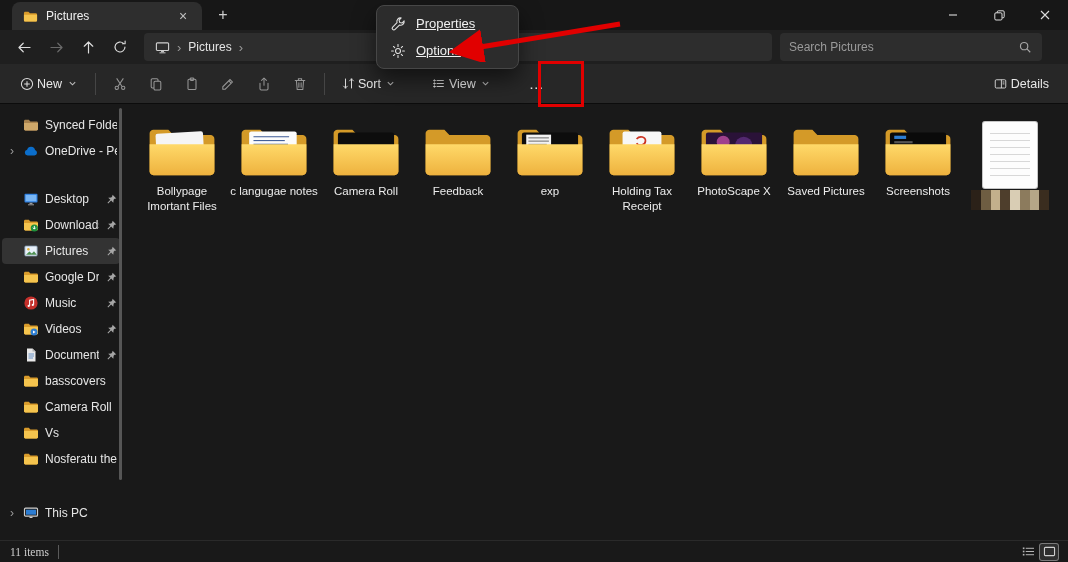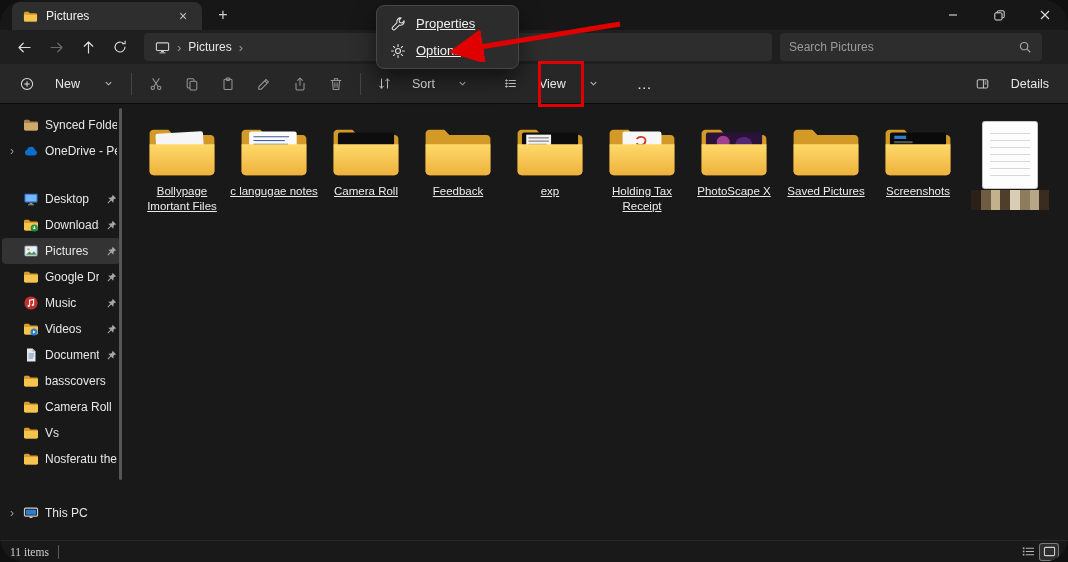--- a/index.html
+++ b/index.html
@@ -1,17 +1,17 @@
 <!DOCTYPE html>
 <html><head>
 <meta charset="utf-8">
 <style>
   * { margin:0; padding:0; box-sizing:border-box; font-family:"Liberation Sans", sans-serif; }
   html,body { width:1068px; height:562px; background:#101010; overflow:hidden; }
-  .window { position:relative; width:1068px; height:562px; background:#191919; color:#e8e8e8; font-size:12px; overflow:hidden;border-radius:25px; }
+  .window { position:relative; width:1068px; height:562px; background:#191919; color:#e8e8e8; font-size:12px; overflow:hidden; }
 
   
   .titlebar { height:30px; background:#171717; display:flex; align-items:flex-end; }
   .tab { width:190px; height:28px; margin-left:12px; background:#2e2e2e; border-radius:8px 8px 0 0; display:flex; align-items:center; gap:8px; padding:0 10px; }
   .tab-title { flex:1; font-size:12px; color:#f0f0f0; white-space:nowrap; overflow:hidden; }
   .tab-close { width:18px; height:18px; display:flex; align-items:center; justify-content:center; color:#c0c0c0; font-size:14px; border-radius:3px; cursor:default; }
   .newtab { width:26px; height:24px; margin-left:8px; align-self:center; display:flex; align-items:center; justify-content:center; color:#cfcfcf; font-size:16px; border-radius:4px; }
   .win-controls { margin-left:auto; display:flex; align-self:flex-start; }
   .win-btn { width:46px; height:30px; display:flex; align-items:center; justify-content:center; }
 
@@ -20,39 +20,39 @@
   .nav-btn { width:32px; height:28px; display:flex; align-items:center; justify-content:center; border-radius:4px; }
   .addressbar { flex:1; height:28px; background:#2d2d2d; border-radius:4px; display:flex; align-items:center; gap:7px; padding:0 10px; margin:0 8px; }
   .crumb-sep { color:#9a9a9a; font-size:13px; }
   .crumb { color:#e4e4e4; font-size:12px; }
   .searchbox { width:262px; height:28px; background:#2d2d2d; border-radius:4px; display:flex; align-items:center; padding:0 9px; margin-right:18px; }
   .searchbox input { flex:1; background:transparent; border:none; outline:none; color:#dcdcdc; font-size:12px; }
   .searchbox input::placeholder { color:#9a9a9a; }
 
   
   .toolbar { height:40px; background:#272727; display:flex; align-items:center; padding:0 10px; border-bottom:1px solid #0c0c0c; }
-  .tb-btn { display:flex; align-items:center; gap:20px; padding:6px 9px; border-radius:4px; color:#e8e8e8; font-size:12.5px; white-space:nowrap; }
+  .tb-btn { display:flex; align-items:center; gap:2px; padding:6px 9px; border-radius:4px; color:#e8e8e8; font-size:12.5px; white-space:nowrap; }
   .tb-icon-btn { width:36px; height:32px; display:flex; align-items:center; justify-content:center; border-radius:4px; }
   .tb-sep { width:1px; height:22px; background:#454545; margin:0 6px; }
   .more-btn { font-size:15px; letter-spacing:1px; color:#e8e8e8; }
   .tb-right { margin-left:auto; }
 
   
   .content { display:flex; height:436px; position:relative; }
   .sidebar { width:122px; padding-top:8px; position:relative; }
   .side-item { height:26px; display:flex; align-items:center; gap:6px; padding:0 3px 0 5px; margin:0 2px; border-radius:4px; }
   .side-item.selected { background:#333333; }
   .chev { width:10px; color:#9a9a9a; font-size:12px; text-align:center; flex:none; }
   .s-icon { width:16px; height:16px; flex:none; display:flex; align-items:center; justify-content:center; }
   .s-label { flex:1; font-size:12px; color:#e6e6e6; white-space:nowrap; overflow:hidden; }
   .pin { flex:none; width:12px; display:flex; align-items:center; justify-content:center; }
   .side-scrollbar { position:absolute; right:0; top:4px; width:3px; height:372px; background:#565656; border-radius:2px; }
 
   .main { flex:1; padding:18px 0 0 14px; overflow:hidden; }
-  .file-grid { display:flex; flex-wrap:wrap; align-content:flex-start;text-decoration:underline; }
+  .file-grid { display:flex; flex-wrap:wrap; align-content:flex-start; }
   .file-item { width:92px; display:flex; flex-direction:column; align-items:center; margin-bottom:12px; }
   .thumb { height:58px; display:flex; align-items:flex-end; justify-content:center; }
   .thumb.file { height:auto; flex-direction:column; align-items:center; }
   .file-label { margin-top:4px; font-size:11.5px; color:#ececec; text-align:center; line-height:1.3; max-width:90px; word-wrap:break-word; }
   .doc-page { position:relative; width:54px; height:66px; background:#fdfdfd; border-radius:2px; box-shadow:0 0 0 1px #c6c6c6; }
   .doc-page::before { content:""; position:absolute; left:7px; right:7px; top:11px; bottom:9px;
     background:repeating-linear-gradient(to bottom, #d8d8d8 0 1px, transparent 1px 7px); }
   .pix-strip { display:flex; width:78px; height:20px; margin-top:2px; overflow:hidden; }
   .pix { flex:1; }
 

